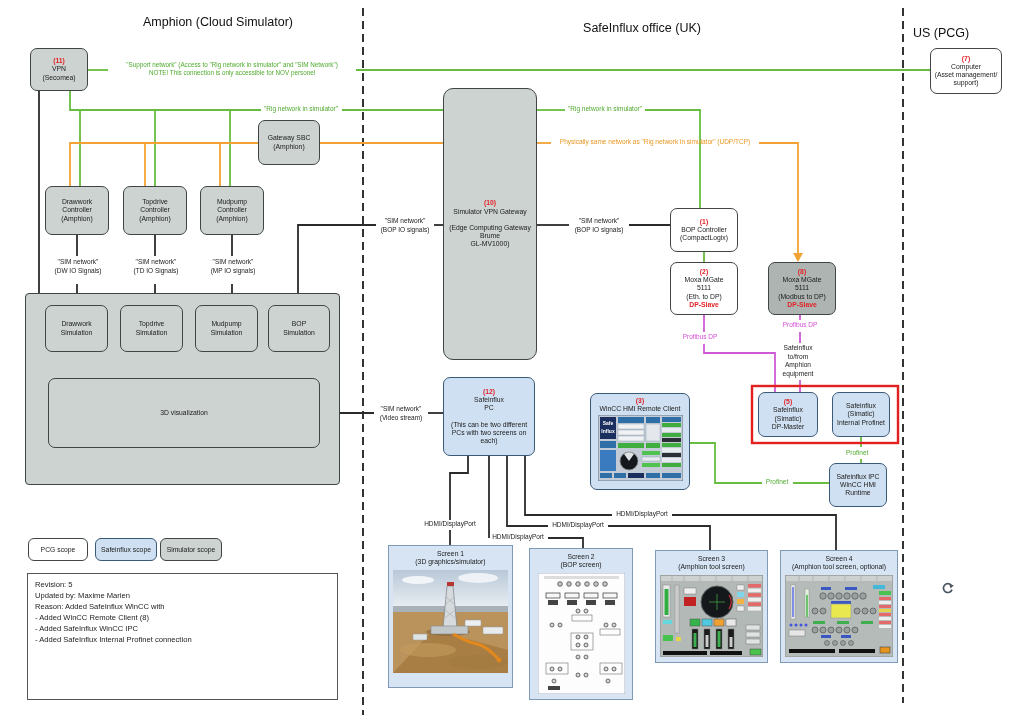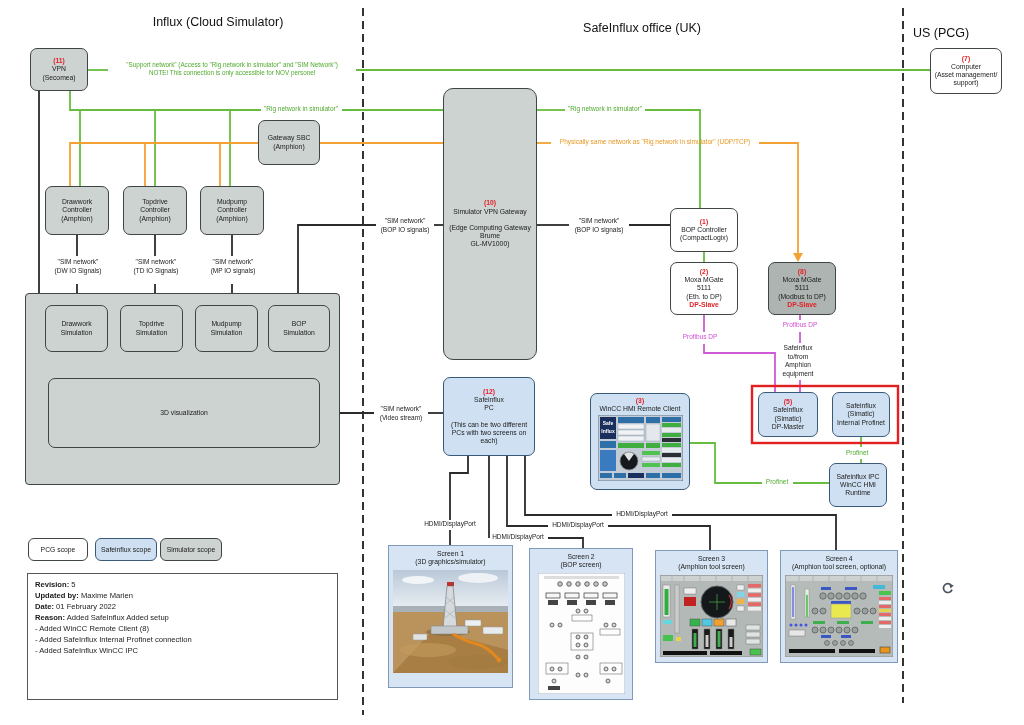--- a/index.html
+++ b/index.html
@@ -35,21 +35,21 @@
   .scr{position:absolute;box-sizing:border-box;border:1.2px solid #7e9ab6;background:#d6e4f4;
        display:flex;flex-direction:column;align-items:center;padding-top:4px;font-size:6.8px;
        line-height:8.4px;text-align:center;z-index:2;}
   .scr svg{margin-top:3px;}
   .chip{position:absolute;box-sizing:border-box;border:1.5px solid #3f4645;border-radius:6px;background:#fff;
         display:flex;align-items:center;justify-content:center;font-size:6.8px;z-index:2;}
   .chip.blue{background:#cfe0f2;border-color:#3a5a7a;}
   .chip.gray{background:#ccd3d0;}
   .revbox{position:absolute;box-sizing:border-box;border:1.4px solid #555;background:#fff;z-index:2;
           font-size:7.6px;line-height:11px;padding:5px 7px;}
-  .revbox .b{font-weight:bold;}
+  .revbox .b{font-weight:normal;}
   .minisvg{display:block;}
 </style>
 </head>
 <body>
 
 <div class="canvas">
 
   <svg class="ov" width="1024" height="725" viewBox="0 0 1024 725">
     <path class="dash" d="M363 8 V715"></path>
     <path class="dash" d="M903 8 V703"></path>
@@ -102,21 +102,21 @@
 
     <path class="m" d="M704 315 V332"></path>
       <path class="m" d="M704 344 V353 H775 V392"></path>
     <path class="m" d="M800 315 V320"></path>
       <path class="m" d="M800 332 V343"></path>
       <path class="m" d="M800 380 V392"></path>
 
     <rect class="redbox" x="752" y="386" width="146" height="57"></rect>
   </svg>
 
-  <div class="ztitle" style="left:218px;top:15px">Influx (Cloud Simulator)</div>
+  <div class="ztitle" style="left:218px;top:15px">Amphion (Cloud Simulator)</div>
   <div class="ztitle" style="left:642px;top:21px">SafeInflux office (UK)</div>
   <div class="ztitle" style="left:941px;top:26px">US (PCG)</div>
 
   <div class="n" style="left:30px;top:48px;width:58px;height:43px">
     <div class="bl red">(11)</div>
     <div class="bl">VPN</div>
     <div class="bl">(Secomea)</div>
   </div>
 
   <div class="n white" style="left:930px;top:48px;width:72px;height:46px">
@@ -572,25 +572,24 @@
   <div class="chip blue" style="left:95px;top:538px;width:62px;height:23px">
     <span>Safeinflux scope</span>
   </div>
   <div class="chip gray" style="left:160px;top:538px;width:62px;height:23px">
     <span>Simulator scope</span>
   </div>
 
   <div class="revbox" style="left:27px;top:573px;width:311px;height:127px">
     <div><span class="b">Revision:</span><span> 5</span></div>
     <div><span class="b">Updated by:</span><span> Maxime Marien</span></div>
-    <div><span class="b">Date:</span><span> 01 February 2022</span></div>
-    <div><span class="b">Reason:</span><span> Added SafeInflux Added setup</span></div>
+    <div><span class="b">Reason:</span><span> Added SafeInflux WinCC with</span></div>
     <div><span class="b"></span><span>- Added WinCC Remote Client (8)</span></div>
+    <div><span class="b"></span><span>- Added SafeInflux WinCC IPC</span></div>
     <div><span class="b"></span><span>- Added SafeInflux Internal Profinet connection</span></div>
-    <div><span class="b"></span><span>- Added SafeInflux WinCC IPC</span></div>
   </div>
 
   <svg style="position:absolute;left:940px;top:580px;z-index:3" width="15" height="17" viewBox="0 0 15 17">
     <path d="M11.2 5.2 A4.4 4.4 0 1 0 12 9.6" fill="none" stroke="#4a5560" stroke-width="1.7"></path>
     <polygon points="9.3,4.2 13.8,5.2 10.6,8.4" fill="#4a5560"></polygon>
   </svg>
 
 </div>
 
 </body></html>

